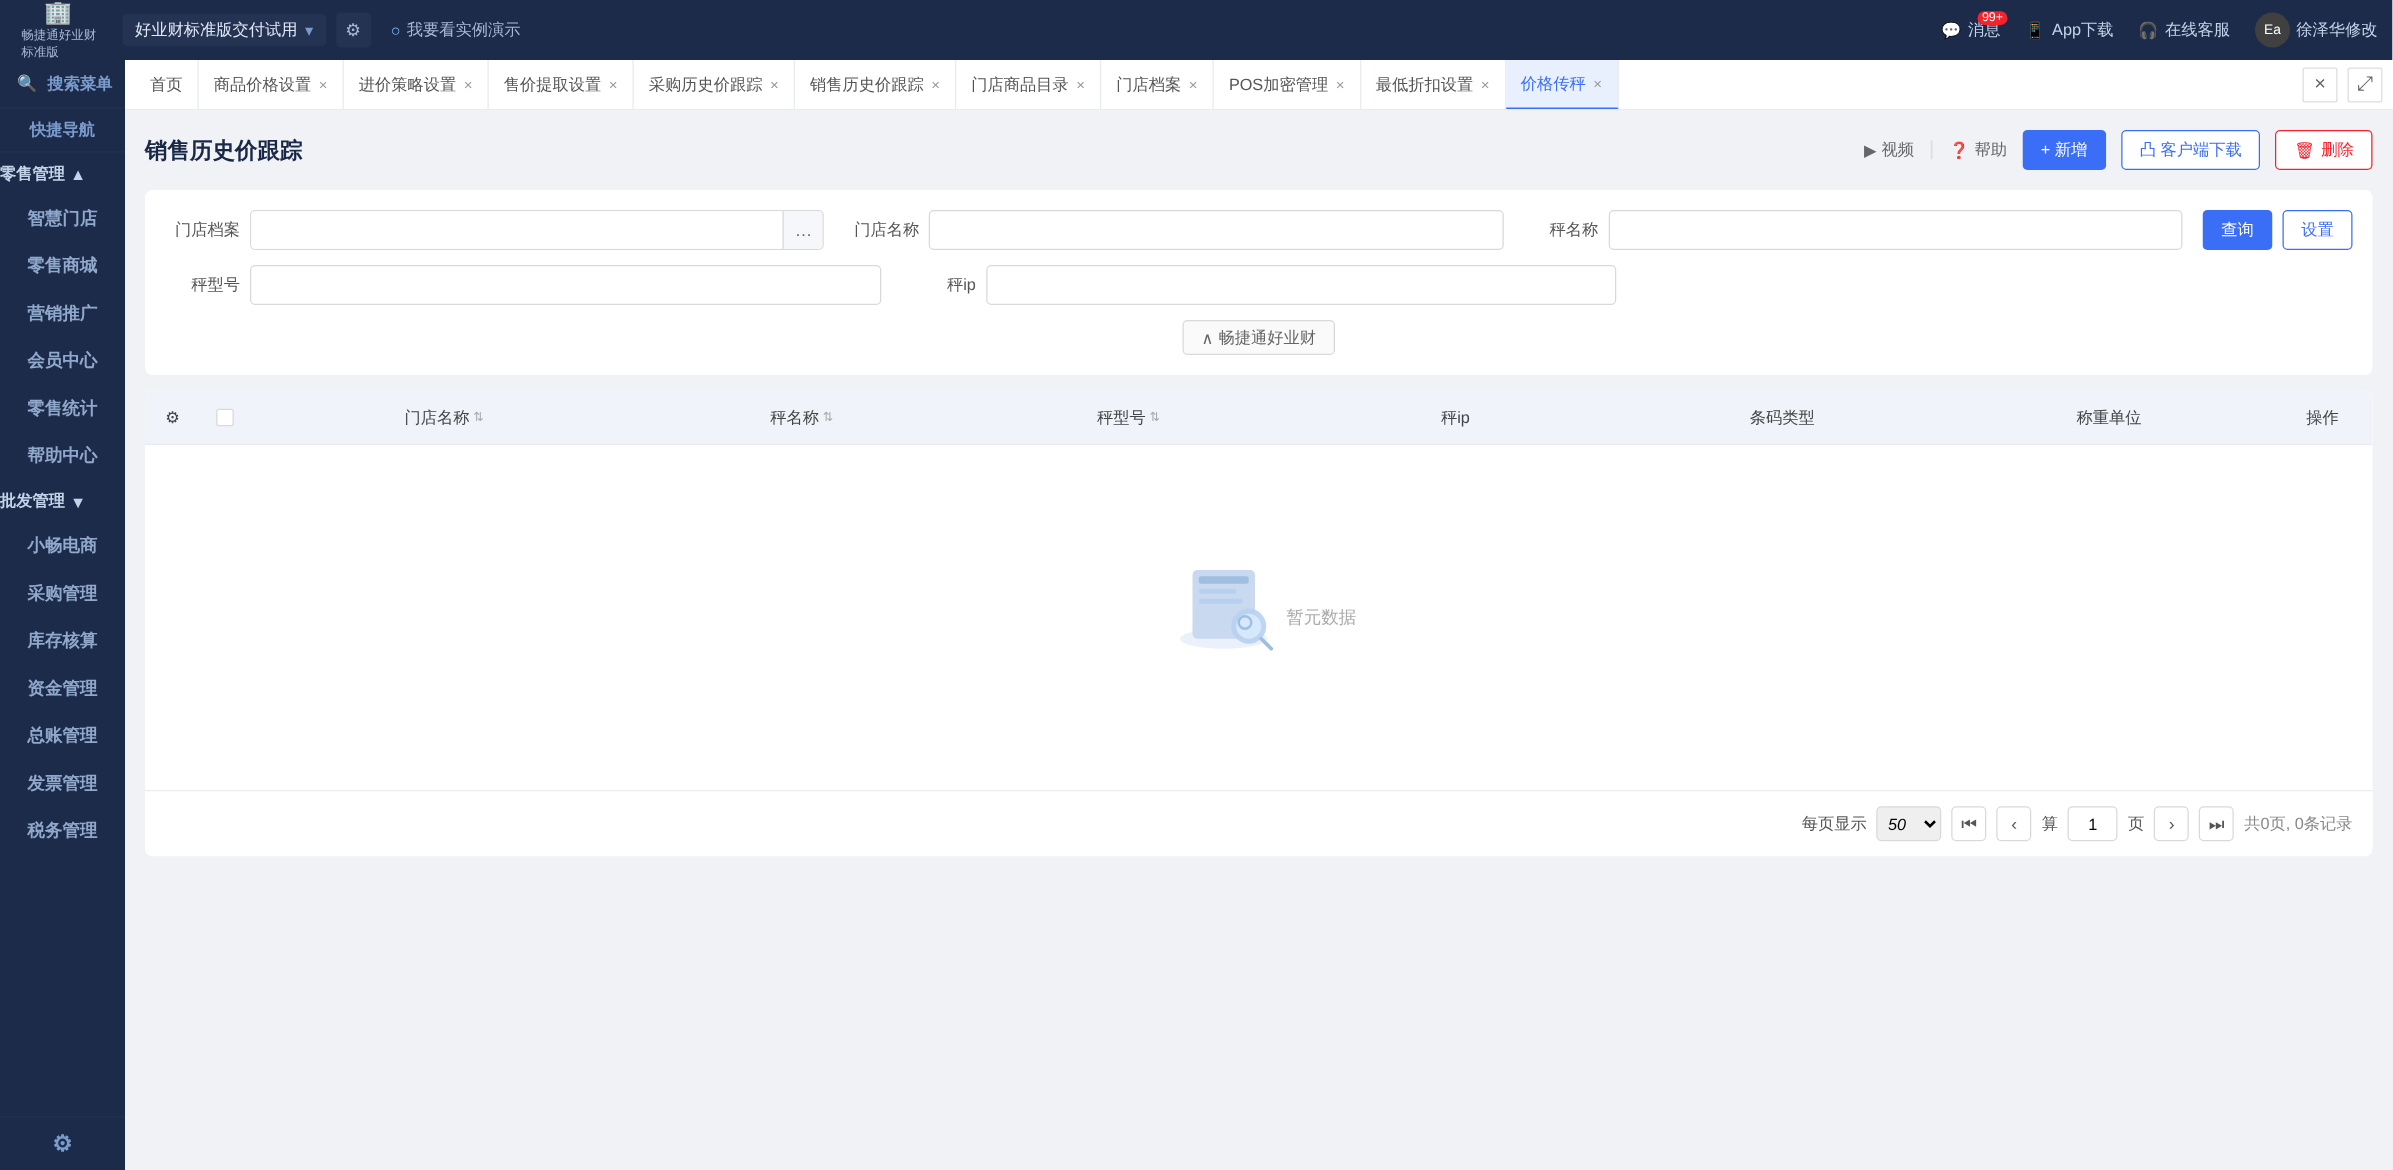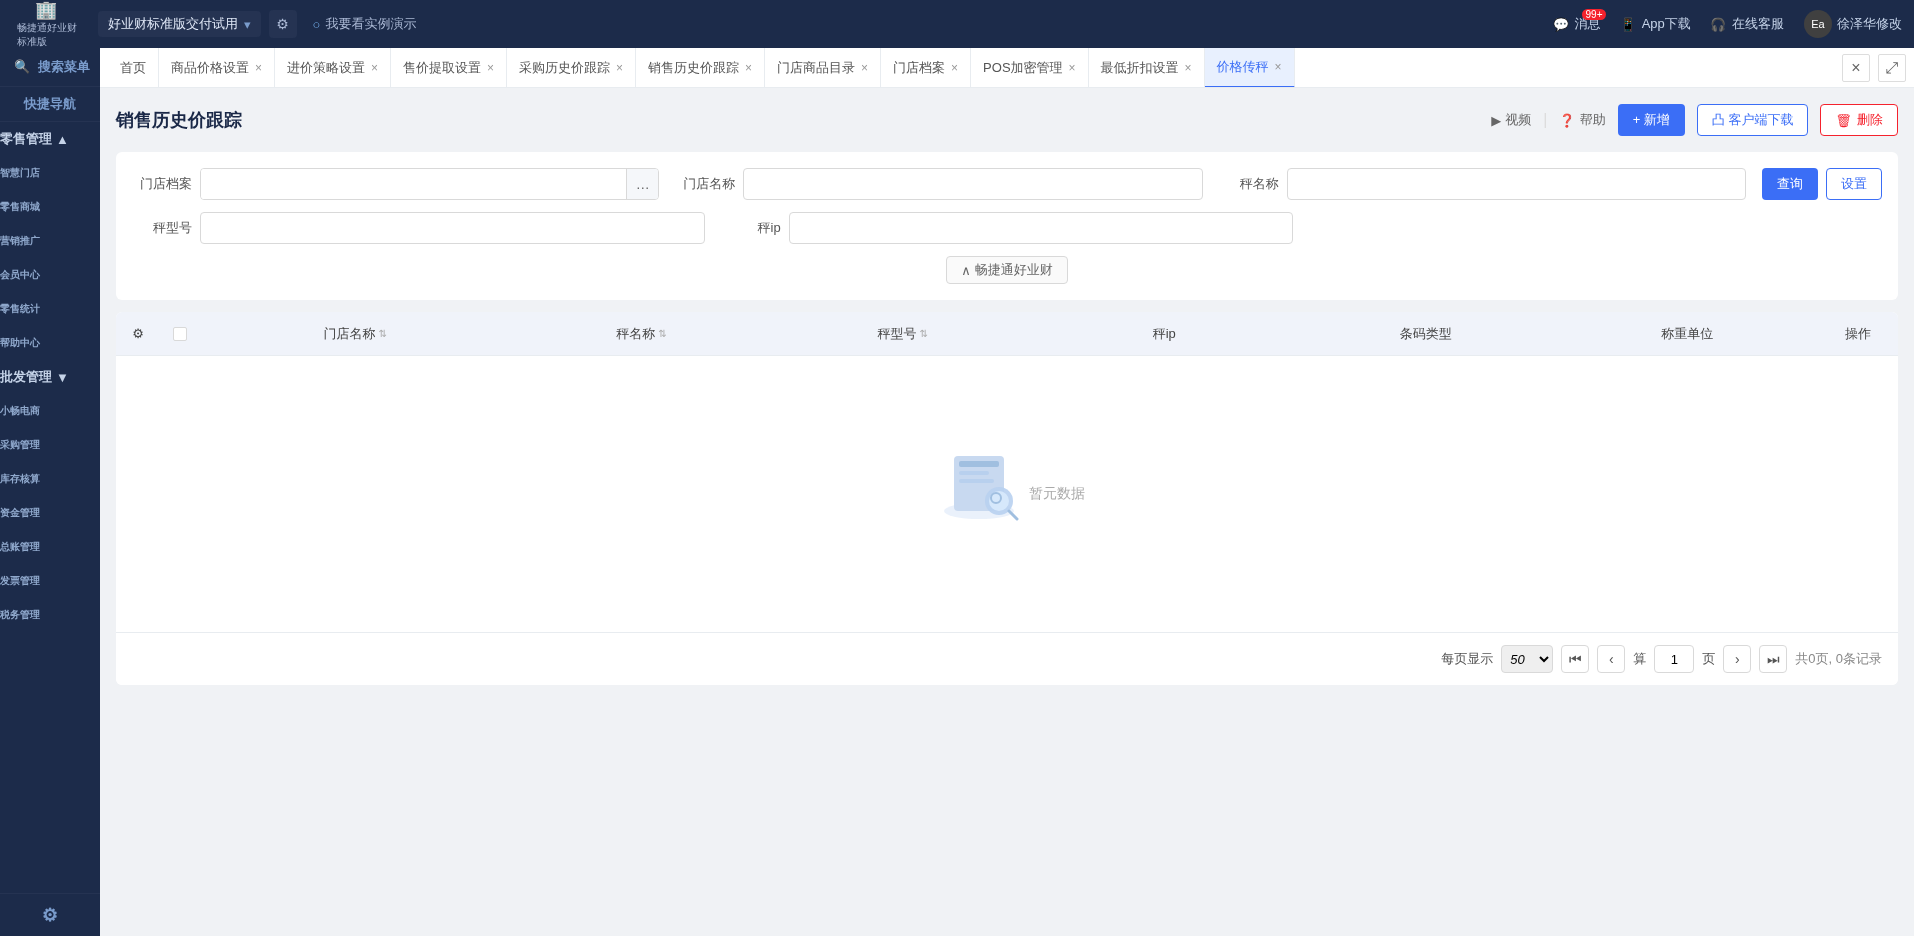--- a/index.html
+++ b/index.html
@@ -126,22 +126,22 @@
     }
     .sidebar-group-header {
       display: flex; align-items: center; 
       font-size: 13px;
       color: #c5d3e8;
       padding: 8px 0;
       cursor: pointer;
       gap: 4px;
     }
     .sidebar-item {
-      display: flex; align-items: center; 
-      font-size: 10px;
+      display: flex; align-items: center; justify-content: center;
+      font-size: 14px;
       color: #8fa8cc;
       padding: 10px 0;
       cursor: pointer;
     }
     .sidebar-bottom {
       margin-top: auto;
       padding: 10px 0;
       text-align: center;
       color: #7a9ccc;
       font-size: 18px;

